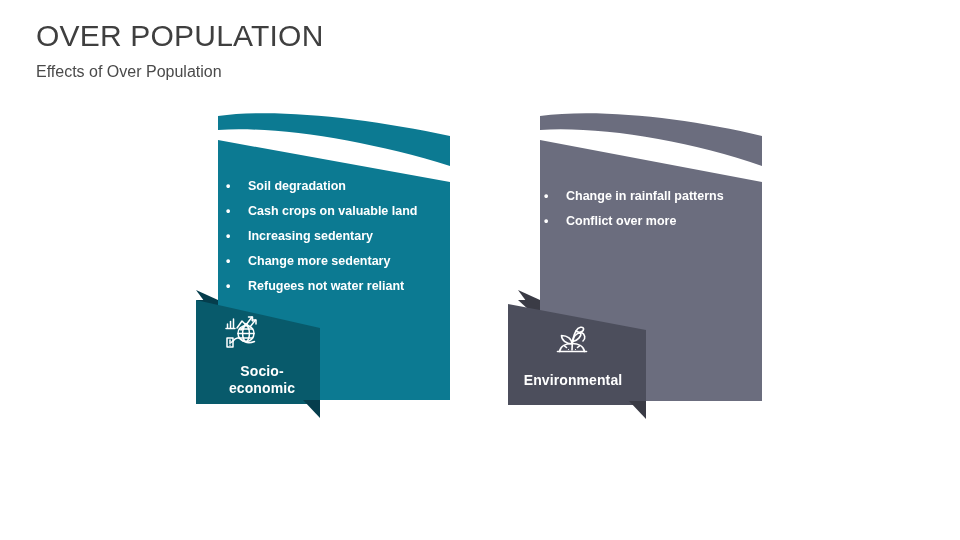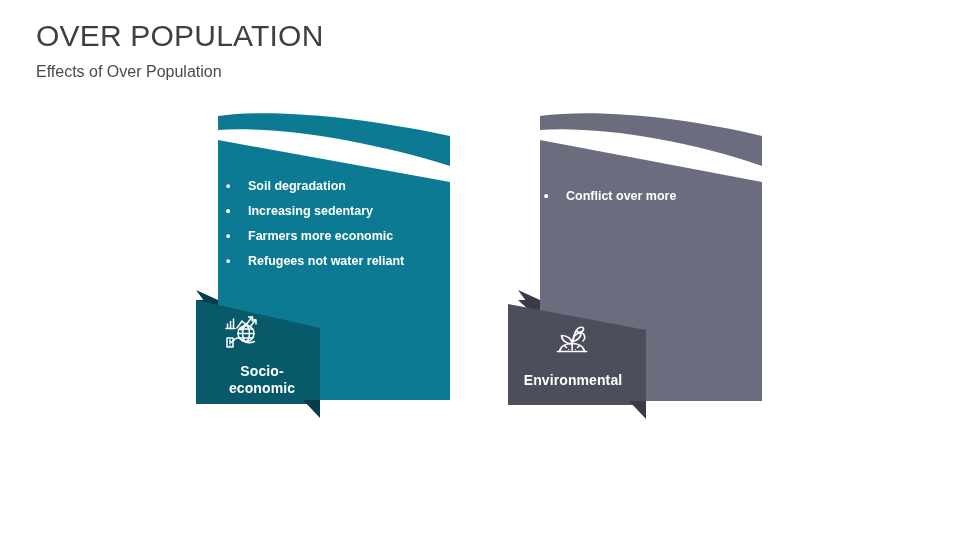--- a/index.html
+++ b/index.html
@@ -99,23 +99,23 @@
 
       <path d="M22,6 C80,-2 170,8 254,26 L254,56 C170,30 80,16 22,20 Z" fill="#0c7a92"></path>
 
       <path d="M22,30 L254,72 L254,290 L22,290 Z" fill="#0c7a92"></path>
 
       <path d="M0,180 L22,190 L22,210 Z" fill="#053d4c"></path>
     </svg>
 
     <ul class="bullets">
       <li><span class="dot">•</span><span>Soil degradation</span></li>
-      <li><span class="dot">•</span></li>
+      <li><span class="dot">•</span><span>Cash crops on valuable land</span></li>
       <li><span class="dot">•</span><span>Increasing sedentary</span></li>
-      <li><span class="dot">•</span><span>Farmers more economic</span></li>
+      <li><span class="dot">•</span><span>Change more sedentary</span></li>
       <li><span class="dot">•</span><span>Refugees not water reliant</span></li>
     </ul>
 
     <div class="ribbon" id="ribbon-socio">
       <svg class="ribbon-svg" width="148" height="120" viewBox="0 0 148 120">
 
         <path d="M0,0 L22,0 L22,20 Z" fill="#053d4c"></path>
 
         <path d="M0,0 L124,28 L124,104 L0,104 Z" fill="#085a6b"></path>
 
@@ -159,21 +159,21 @@
 
   <div class="card" id="card-env">
 
     <svg class="card-svg" width="262" height="320" viewBox="0 0 262 320">
       <path d="M32,6 C90,-2 180,8 254,26 L254,56 C180,30 90,16 32,20 Z" fill="#6b6d7e"></path>
       <path d="M32,30 L254,72 L254,291 L32,291 Z" fill="#6b6d7e"></path>
       <path d="M10,180 L32,190 L32,210 Z" fill="#3a3b45"></path>
     </svg>
 
     <ul class="bullets">
-      <li><span class="dot">•</span></li>
+      <li><span class="dot">•</span><span>Change in rainfall patterns</span></li>
       <li><span class="dot">•</span><span>Conflict over more</span></li>
     </ul>
 
     <div class="ribbon" id="ribbon-env">
       <svg class="ribbon-svg" width="156" height="120" viewBox="0 0 156 120">
         <path d="M10,0 L32,0 L32,20 Z" fill="#3a3b45"></path>
         <path d="M0,4 L138,30 L138,105 L0,105 Z" fill="#4c4e5c"></path>
         <path d="M121,101 L138,101 L138,119 Z" fill="#3a3b45"></path>
       </svg>
 

